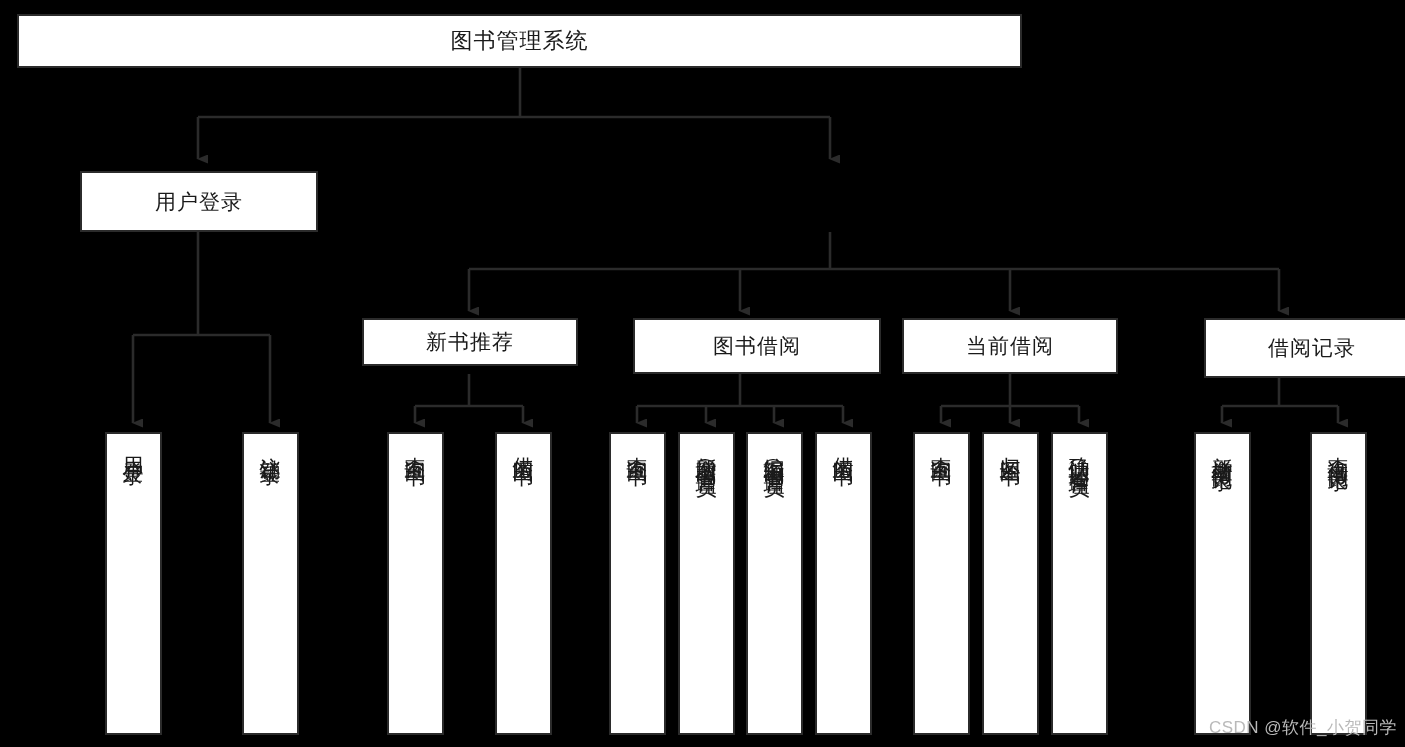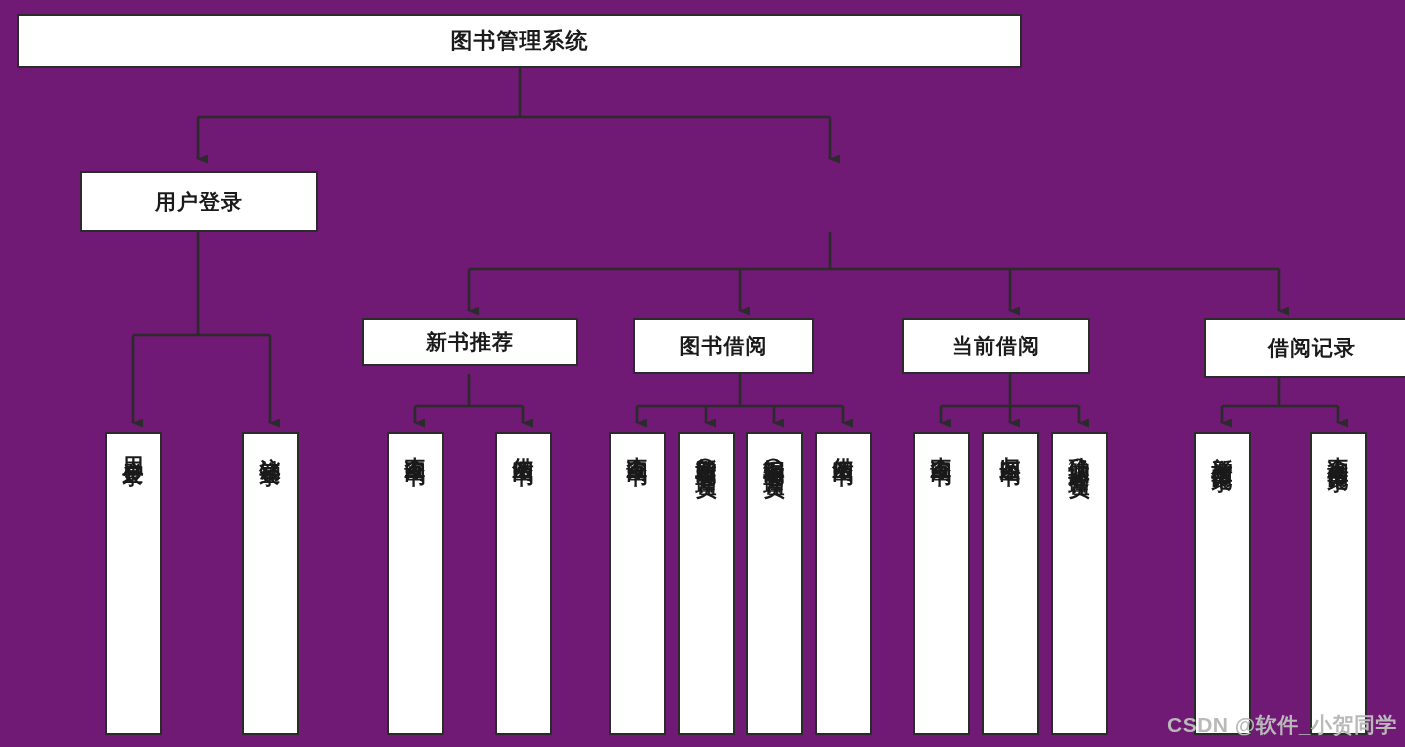--- a/index.html
+++ b/index.html
@@ -7,23 +7,22 @@
     padding: 0;
     background: #ffffff;
   }
   body {
     font-family: "Liberation Sans", "DejaVu Sans", sans-serif;
   }
   #canvas {
     position: relative;
     width: 1405px;
     height: 747px;
-    background: #701a75;
+    background: #000000;
     overflow: hidden;
-    font-weight: bold;
   }
   #edges {
     position: absolute;
     left: 0;
     top: 0;
     width: 1405px;
     height: 747px;
     pointer-events: none;
   }
   .node {
@@ -55,21 +54,21 @@
   }
   .node.vert .vlabel {
     writing-mode: vertical-rl;
     text-orientation: upright;
     white-space: nowrap;
   }
   .watermark {
     position: absolute;
     right: 8px;
     bottom: 8px;
-    font-size: 21px;
+    font-size: 17px;
     color: #b9b9b9;
     letter-spacing: 0.5px;
     white-space: nowrap;
     margin-left: 44px;
   }
 </style>
 </head>
 <body>
 
 <div id="canvas">
@@ -128,24 +127,24 @@
     <span>图书管理系统</span>
   </div>
 
   <div class="node horiz" style="left:80px; top:171px; width:238px; height:61px;">
     <span>用户登录</span>
   </div>
 
   <div class="node horiz" style="left:362px; top:318px; width:216px; height:48px;">
     <span>新书推荐</span>
   </div>
-  <div class="node horiz" style="left:633px; top:318px; width:181px; height:56px;">
+  <div class="node horiz" style="left:633px; top:318px; width:248px; height:56px;">
     <span>图书借阅</span>
   </div>
-  <div class="node horiz" style="left:902px; top:318px; width:188px; height:56px;">
+  <div class="node horiz" style="left:902px; top:318px; width:216px; height:56px;">
     <span>当前借阅</span>
   </div>
   <div class="node horiz" style="left:1204px; top:318px; width:216px; height:60px;">
     <span>借阅记录</span>
   </div>
 
   <div class="node vert" style="left:105px; top:432px; width:57px; height:303px;">
     <span class="vlabel">用户登录</span>
   </div>
   <div class="node vert" style="left:242px; top:432px; width:57px; height:303px;">

